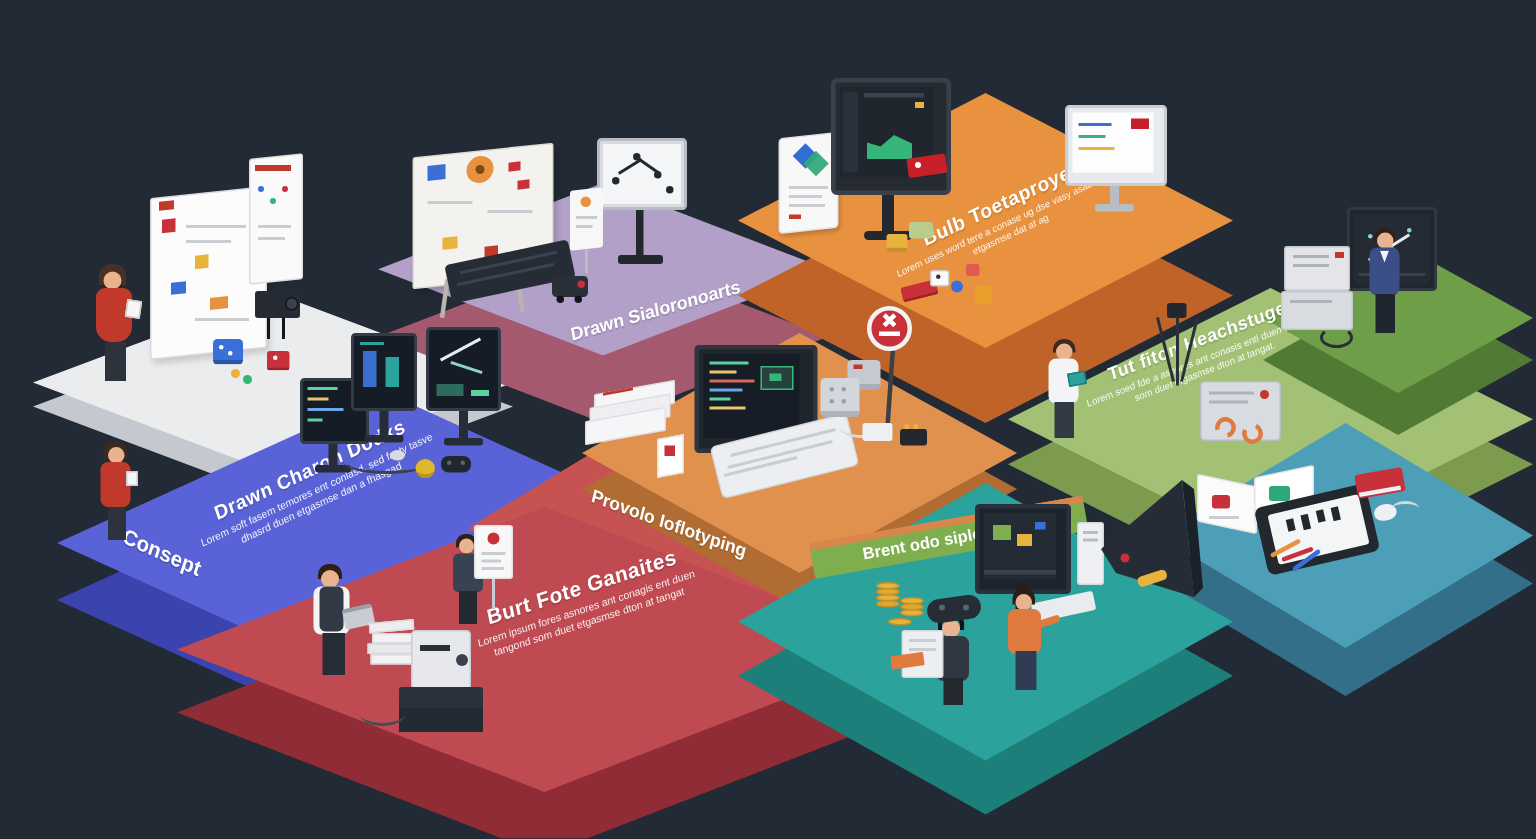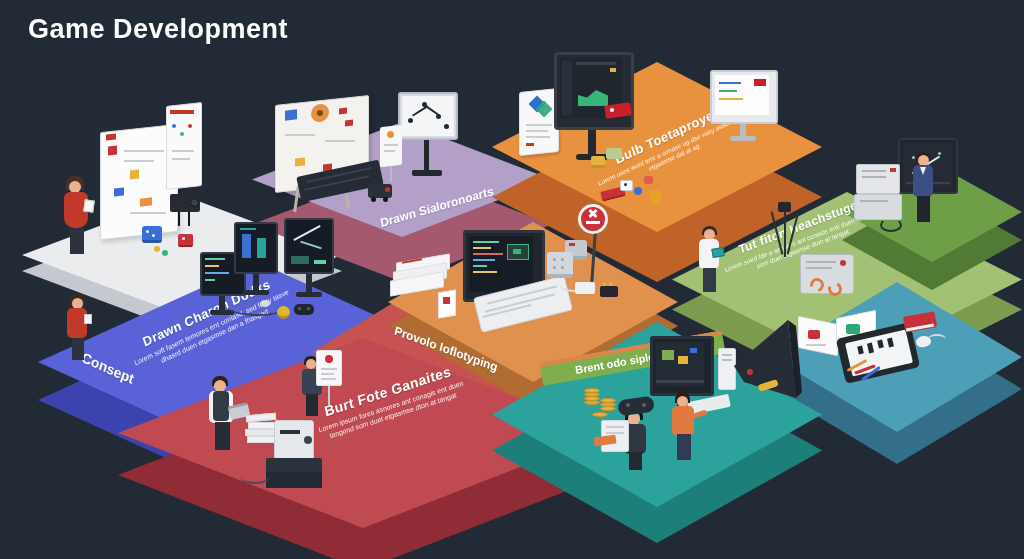--- a/index.html
+++ b/index.html
@@ -18,21 +18,20 @@
   .edge{position:absolute;color:#fff;font-weight:bold;z-index:8;text-shadow:0 1px 1px rgba(0,0,0,.2);}
   .band{position:absolute;z-index:8;color:#fff;font-weight:bold;text-align:center;}
   .it{position:absolute;z-index:8;}
   .it div{position:absolute;}
 </style>
 </head>
 <body>
 
 <div class="stage">
 
-  <h1 class="title">Game Development</h1>
 
   <div class="plat" style="left:22px;top:195px;width:320px;height:120px;z-index:2;--t:16px">
     <div class="pside" style="background:#c6c8cf"></div>
       <div class="ptop" style="background:#ebecee"></div>
   </div>
 
   <div class="plat" style="left:252px;top:122px;width:300px;height:115px;z-index:3;--t:45px">
     <div class="pside" style="background:#a4596e"></div>
       <div class="ptop" style="background:#b2a0c9"></div>
   </div>

